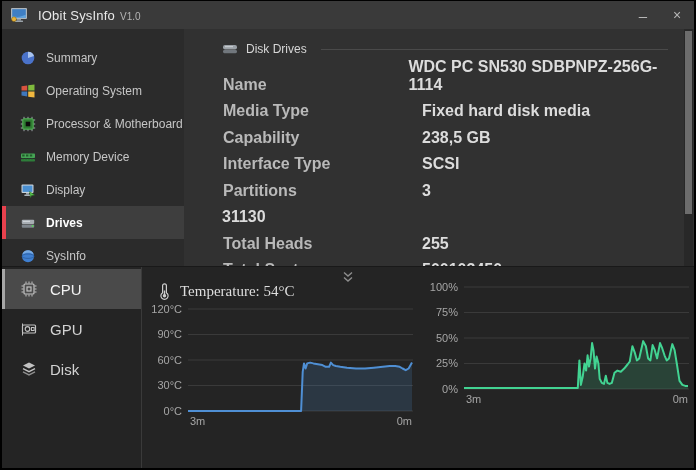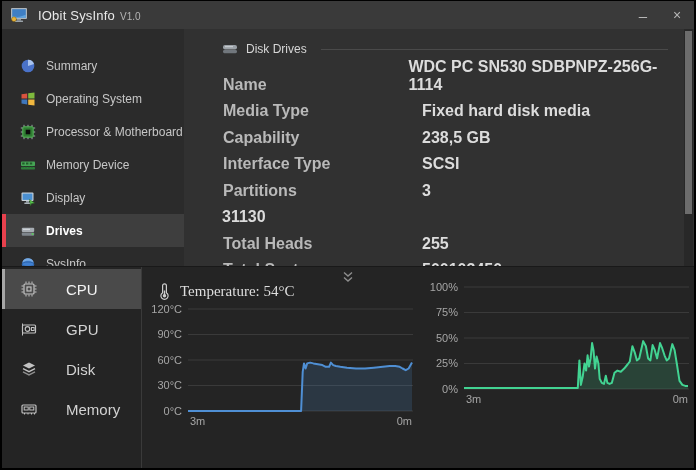--- a/index.html
+++ b/index.html
@@ -14,21 +14,21 @@
   .titlebar{height:28px;background:#3a3a3a;display:flex;align-items:center;padding-left:8px;}
   .titlebar .app-icon{width:20px;height:16px;margin-right:8px;flex:0 0 auto;}
   .titlebar .title{font-size:13px;color:#e9e9e9;letter-spacing:.2px;}
   .titlebar .version{font-size:10px;color:#b5b5b5;margin-left:5px;margin-top:2px;}
   .titlebar .spacer{flex:1;}
   .winbtn{width:34px;height:28px;display:flex;align-items:center;justify-content:center;
     color:#b7b7b7;font-size:15px;cursor:default;}
   .winbtn.close{font-size:14px;}
   
   .top-region{display:flex;height:237px;}
-  .sidebar-top{width:182px;background:#2b2b2b;padding-top:20px;flex:0 0 auto;}
+  .sidebar-top{width:182px;background:#2b2b2b;padding-top:12px;flex:0 0 auto;}
   .nav-item{height:33px;display:flex;align-items:center;padding-left:18px;font-size:12px;
     color:#c6c6c6;position:relative;cursor:default;}
   .nav-item .ic{width:16px;height:16px;margin-right:10px;flex:0 0 auto;display:flex;}
   .nav-item.selected{background:#3e3e3e;color:#fff;font-weight:bold;}
   .nav-item.selected::before{content:"";position:absolute;left:0;top:0;bottom:0;width:4px;background:#e8414d;}
   
   .content{flex:1;background:#313131;position:relative;padding:8px 22px 0 38px;overflow:hidden;}
   .section-header{display:flex;align-items:center;height:24px;margin-bottom:6px;}
   .section-header .ic{width:16px;height:12px;margin-right:8px;display:flex;}
   .section-title{font-size:12px;color:#d6d6d6;white-space:nowrap;}
@@ -36,21 +36,21 @@
   .info-row{height:26.5px;display:flex;align-items:flex-end;font-size:16px;font-weight:bold;}
   .info-label{width:200px;color:#b9b9b9;padding-left:1px;}
   .info-value{color:#dcdcdc;}
   .scrollbar{position:absolute;top:0;right:1px;width:9px;height:237px;background:#282828;}
   .scroll-thumb{position:absolute;top:2px;left:1px;width:7px;height:183px;background:#6c6c6c;}
   
   .bottom-panel{height:202px;background:#242424;border-top:1px solid #191919;display:flex;position:relative;}
   .collapse{position:absolute;top:2px;left:50%;transform:translateX(-50%);cursor:default;}
   .sidebar-bottom{width:140px;flex:0 0 auto;border-right:1px solid #3a3a3a;padding-top:2px;background:#242424;}
   .nav2-item{height:40px;display:flex;align-items:center;padding-left:18px;font-size:15px;
-    color:#d2d2d2;position:relative;cursor:default;gap:16px;}
+    color:#d2d2d2;position:relative;cursor:default;}
   .nav2-item .ic{width:18px;height:18px;margin-right:12px;flex:0 0 auto;display:flex;}
   .nav2-item.selected{background:#4a4a4a;color:#f2f2f2;}
   .nav2-item.selected::before{content:"";position:absolute;left:0;top:0;bottom:0;width:3px;background:#a6a6a6;}
   
   .charts{flex:1;display:flex;padding-top:13px;}
   .chart{width:50%;}
   .chart-header{display:flex;align-items:center;font-size:15px;color:#dedede;height:22px;margin-bottom:0;font-family:Liberation Serif, serif;}
   .chart:nth-child(1) .chart-header{margin-left:16px;}
   .chart:nth-child(2) .chart-header{margin-left:46px;}
   .chart-header .ic{margin-right:9px;display:flex;}
@@ -238,31 +238,20 @@
         </div>
         <div class="nav2-item">
           <span class="ic">
             <svg width="18" height="18" viewBox="0 0 18 18" fill="none">
               <path d="M9 2.5 15 5.5 9 8.5 3 5.5z" fill="#c2c2c2"></path>
               <path d="M3 8.7 9 11.7 15 8.7" stroke="#c2c2c2" stroke-width="1.3"></path>
               <path d="M3 11.9 9 14.9 15 11.9" stroke="#8f8f8f" stroke-width="1.3"></path>
             </svg>
           </span>
           <span>Disk</span>
-        </div>
-        <div class="nav2-item">
-          <span class="ic">
-            <svg width="18" height="18" viewBox="0 0 18 18" fill="none" stroke="#c2c2c2" stroke-width="1.2">
-              <rect x="2" y="5" width="14" height="8" rx="1"></rect>
-              <rect x="4.2" y="7" width="4" height="3" stroke-width="1"></rect>
-              <rect x="9.8" y="7" width="4" height="3" stroke-width="1"></rect>
-              <path d="M4.5 13v1.5M8 13v1.5M11.5 13v1.5M14.5 13v1.5" stroke-width="1"></path>
-            </svg>
-          </span>
-          <span>Memory</span>
         </div>
       </div>
     <div class="charts">
       <div class="chart">
         <div class="chart-header">
           <span class="ic">
               <svg width="13" height="19" viewBox="0 0 13 19" fill="none" stroke="#cdcdcd" stroke-width="1.2">
                 <path d="M6.5 1.8 a1.9 1.9 0 0 1 1.9 1.9 v7 a3.6 3.6 0 1 1 -3.8 0 v-7 a1.9 1.9 0 0 1 1.9 -1.9z"></path>
                 <circle cx="6.5" cy="13.7" r="1.7" fill="#cdcdcd" stroke="none"></circle>
                 <path d="M6.5 13.5 v-5" stroke-width="1.4"></path>

